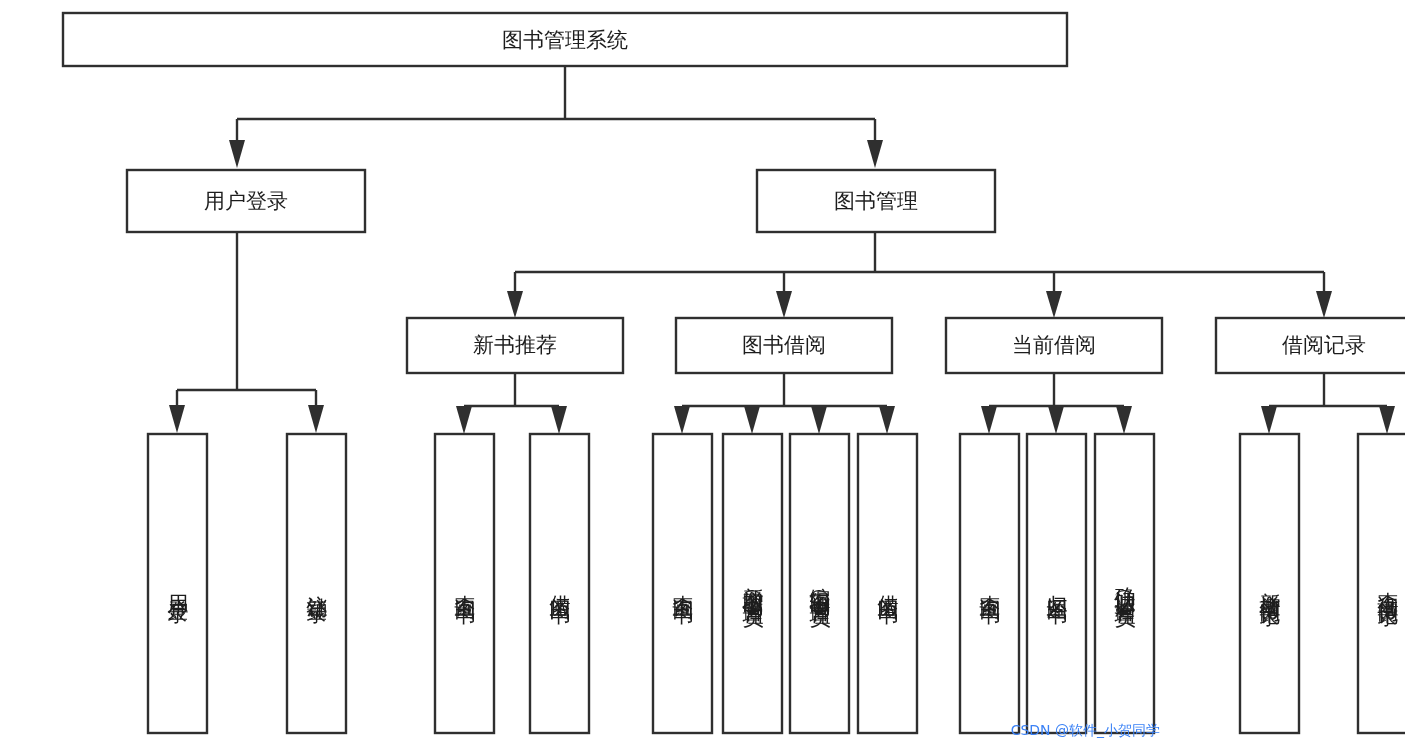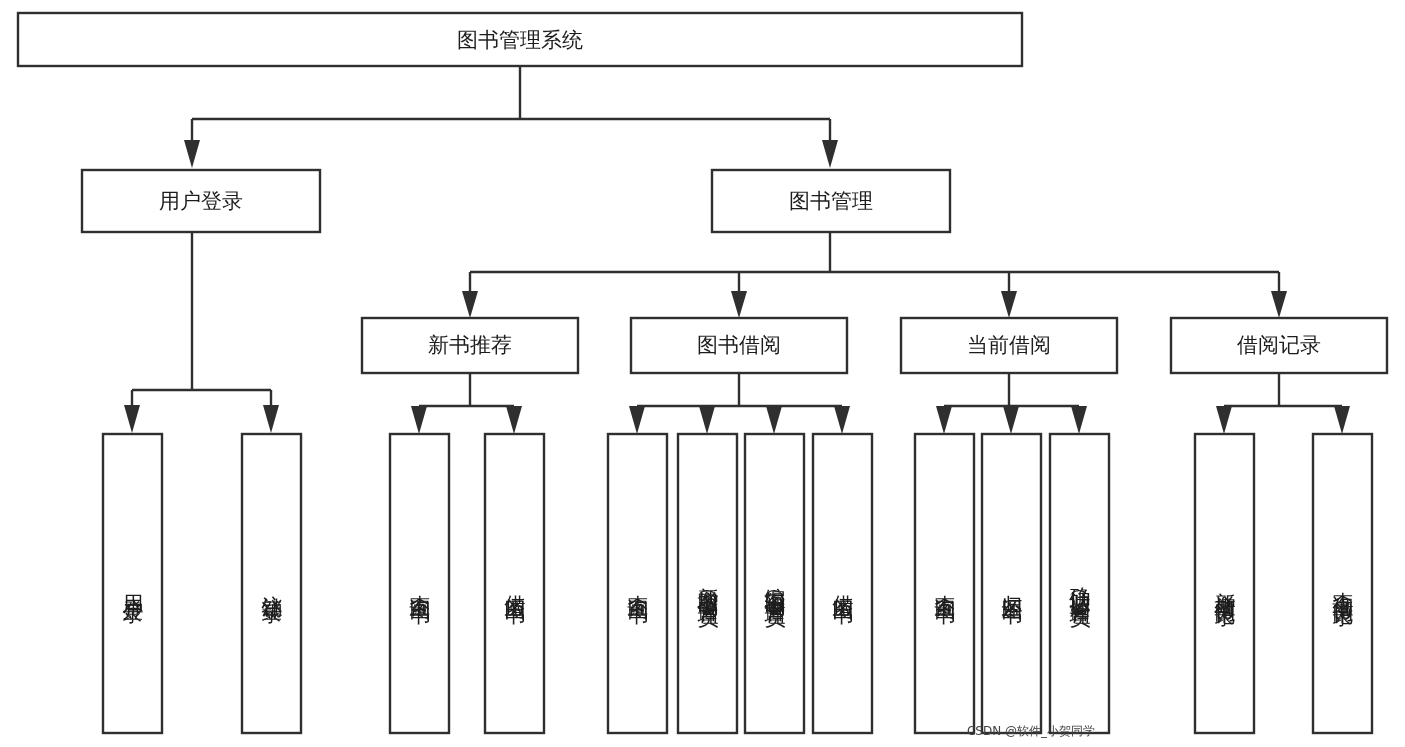--- a/index.html
+++ b/index.html
@@ -11,20 +11,21 @@
     width: 1405px;
     height: 747px;
     font-family: "DejaVu Sans", "Liberation Sans", sans-serif;
     overflow: hidden;
     position: relative;
   }
   #diagram-root {
     position: relative;
     width: 1117px;
     height: 747px;
+    margin-left: 45px;
   }
   svg#flow {
     position: absolute;
     top: 0;
     left: 0;
     width: 1405px;
     height: 747px;
     display: block;
   }
   .node-rect {
@@ -53,25 +54,25 @@
     font-family: "DejaVu Sans", "Liberation Sans", sans-serif;
     font-size: 21px;
     fill: #1d1d1d;
     text-anchor: middle;
     writing-mode: vertical-rl;
     dominant-baseline: central;
     letter-spacing: 3px;
   }
   .watermark {
     position: absolute;
-    right: 22px;
+    right: 2px;
     bottom: 7px;
     font-family: "DejaVu Sans", "Liberation Sans", sans-serif;
-    font-size: 12px;
-    color: #404040;
+    font-size: 14px;
+    color: #3b82f6;
     white-space: nowrap;
     pointer-events: none;
   }
 </style>
 </head>
 <body>
 
 <div id="diagram-root">
 
   <svg id="flow" viewBox="0 0 1405 747" xmlns="http://www.w3.org/2000/svg">

